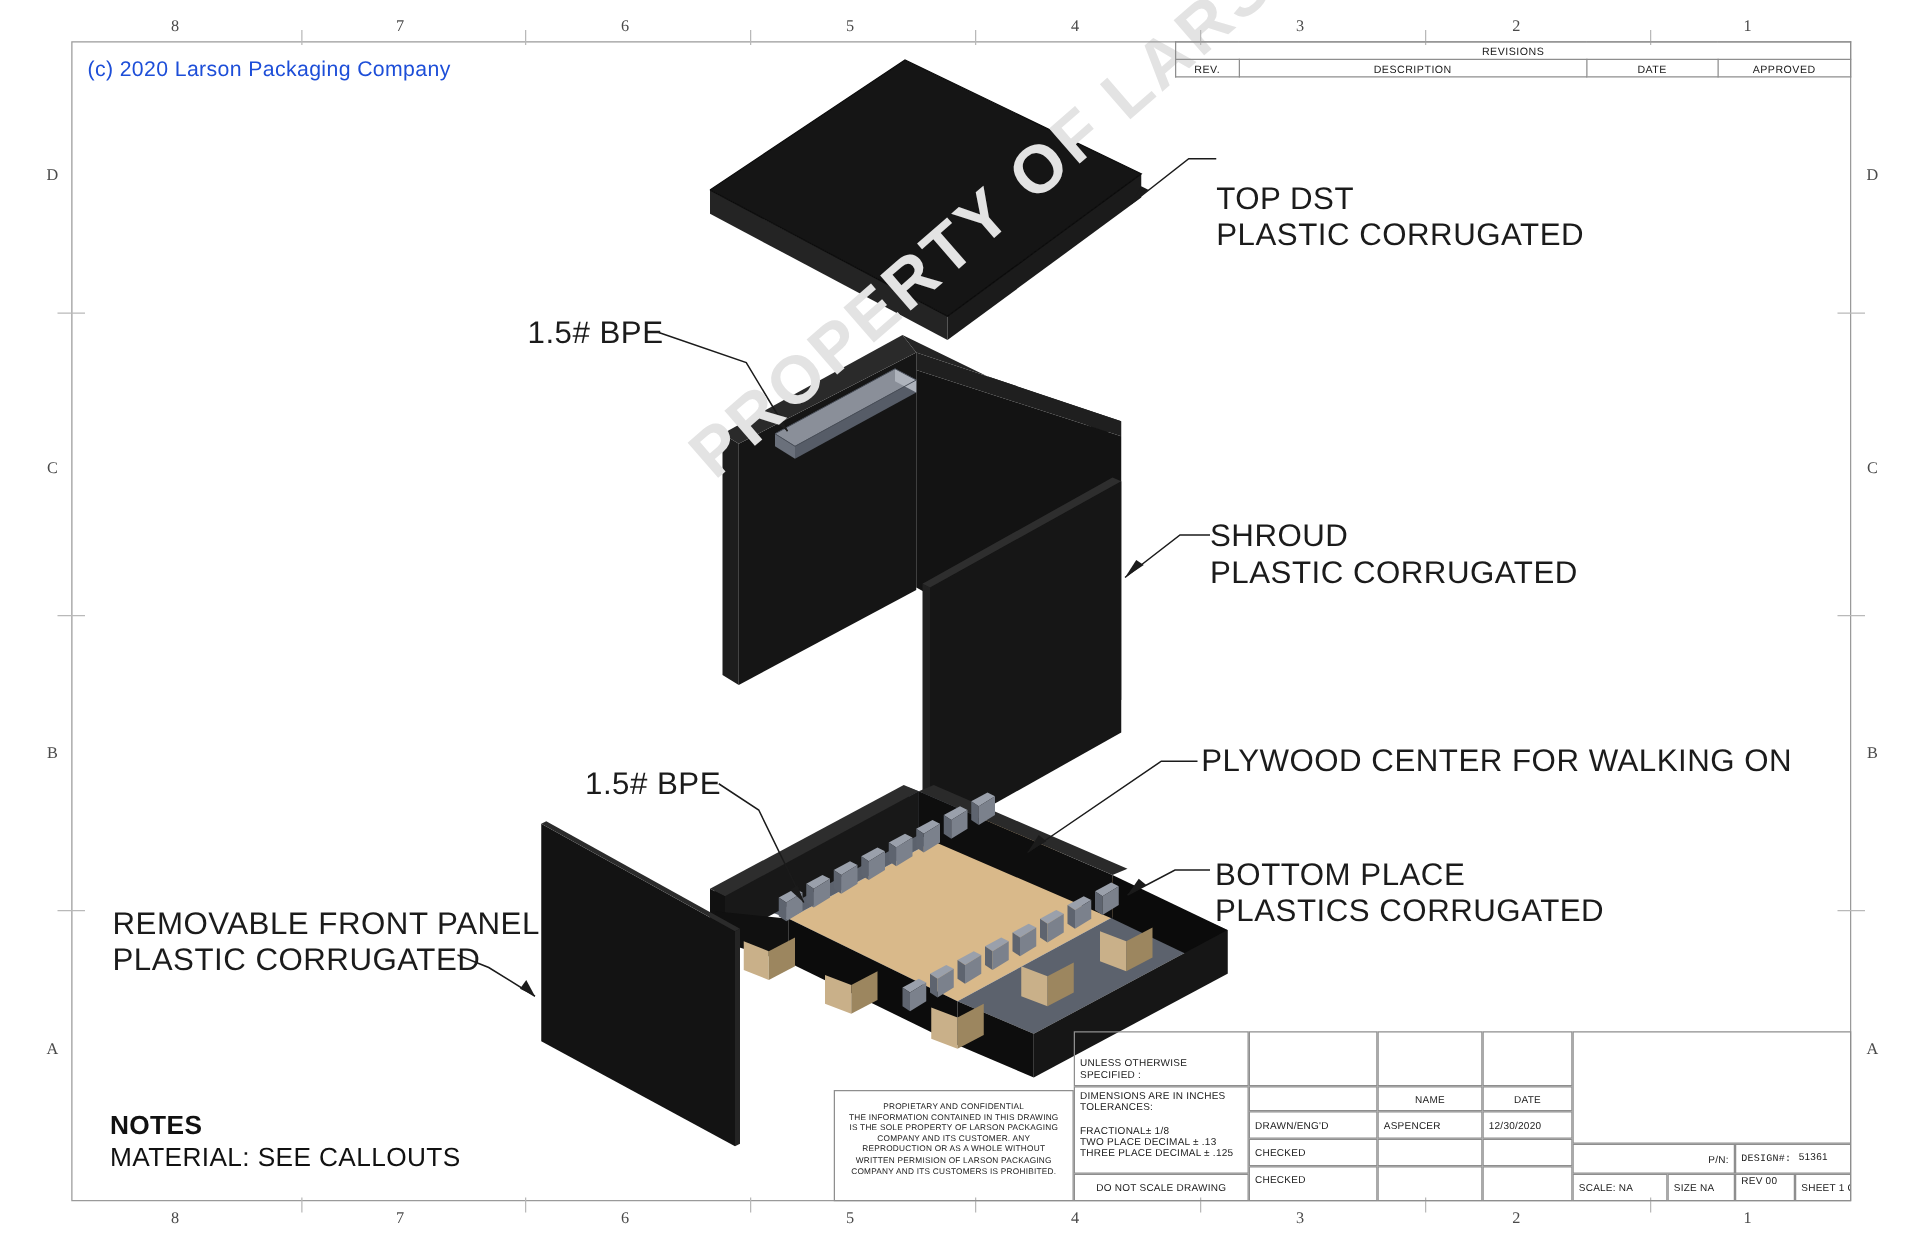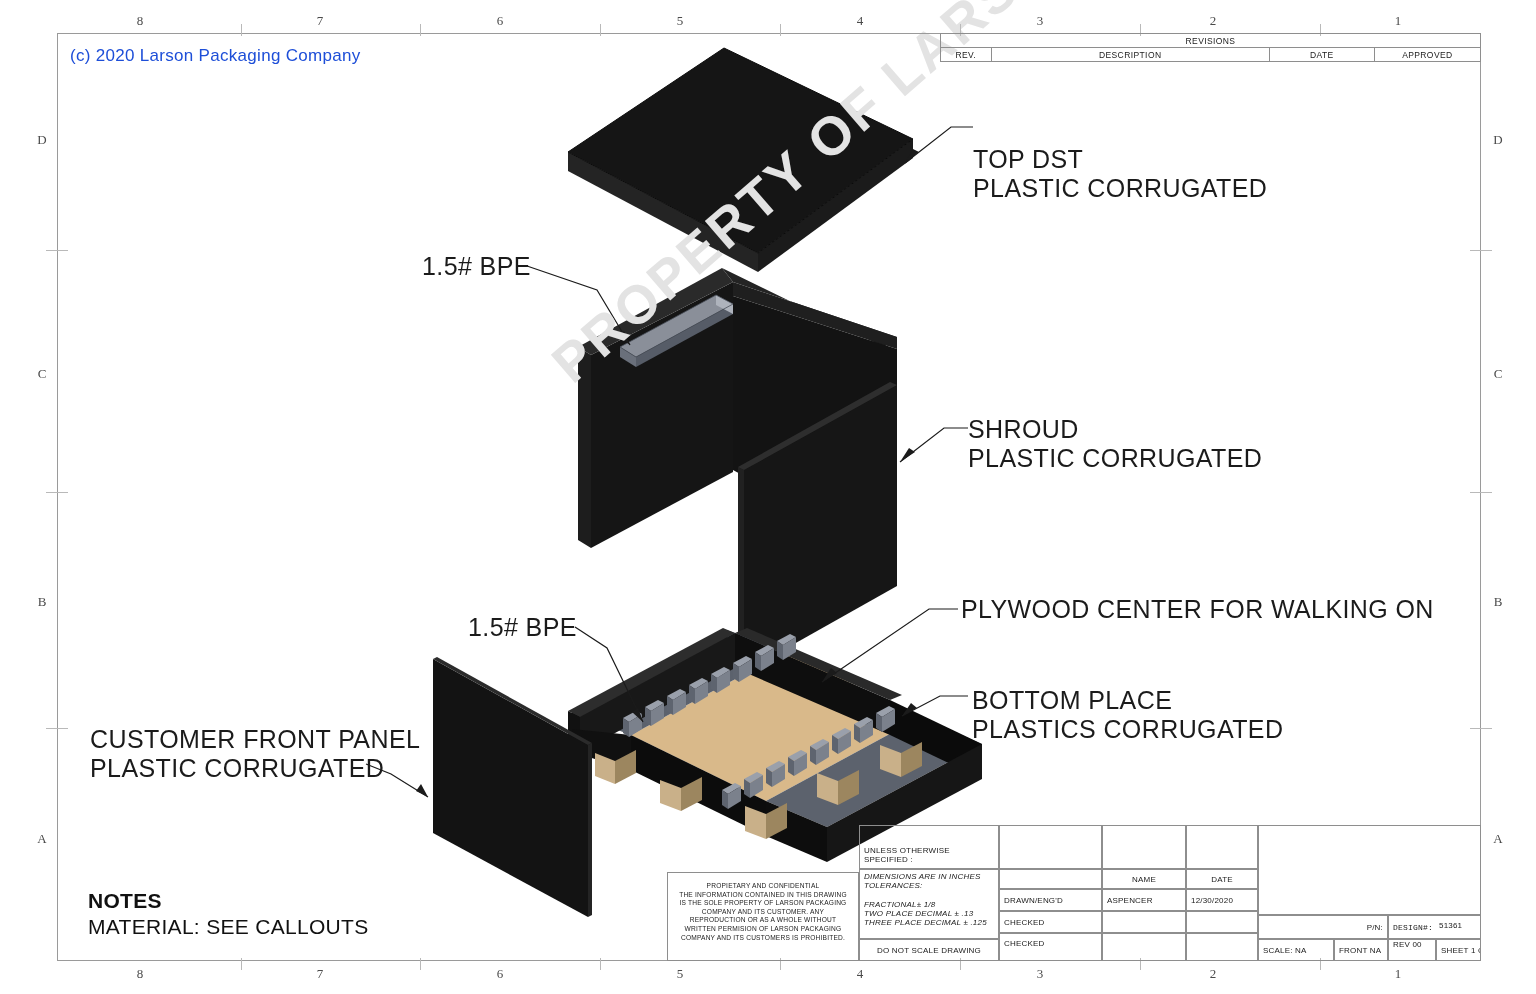--- a/index.html
+++ b/index.html
@@ -145,21 +145,21 @@
   }
   #title-block .cell {
     position: absolute;
     box-sizing: border-box;
     border: 1px solid #8e8e8e;
     font-size: 8px;
     letter-spacing: 0.2px;
     overflow: hidden;
   }
   #title-block .cell span.t { display: block; padding: 2px 4px; }
-  .tb-tol { font-size: 7px; line-height: 9px; font-style: italic; }
+  .tb-tol { font-size: 7px; line-height: 9px; }
   .tb-center { text-align: center; }
 
   
   #art { position: absolute; left: 0; top: 0; width: 1536px; height: 994px;
          pointer-events: none; }
 
   
 </style>
 </head>
 <body>
@@ -452,21 +452,21 @@
   <div class="callout" style="left:961px; top:595px;">
     <div>PLYWOOD CENTER FOR WALKING ON</div>
   </div>
 
   <div class="callout" style="left:972px; top:686px;">
     <div>BOTTOM PLACE</div>
     <div>PLASTICS CORRUGATED</div>
   </div>
 
   <div class="callout" style="left:90px; top:725px;">
-    <div>CUSTOMER FRONT PANEL</div>
+    <div>REMOVABLE FRONT PANEL</div>
     <div>PLASTIC CORRUGATED</div>
   </div>
 
   <div id="notes">
     <div class="hdr">NOTES</div>
     <div>MATERIAL:  SEE CALLOUTS</div>
   </div>
 
   <div id="prop-block">
     <div>PROPIETARY AND CONFIDENTIAL</div>
@@ -545,21 +545,21 @@
     </div>
     <div class="cell" style="left:529px; top:90px; width:93px; height:24px;">
       <span class="t" style="padding-top:7px;font-family:Liberation Mono, monospace;">DESIGN#:</span>
       <span style="position:absolute; left:50px; top:5px;">51361</span>
     </div>
 
     <div class="cell" style="left:399px; top:114px; width:76px; height:22px;">
       <span class="t" style="padding-top:6px;">SCALE: NA</span>
     </div>
     <div class="cell" style="left:475px; top:114px; width:54px; height:22px;">
-      <span class="t" style="padding-top:6px;">FRONT NA</span>
+      <span class="t" style="padding-top:6px;">SIZE NA</span>
     </div>
     <div class="cell" style="left:529px; top:114px; width:48px; height:22px;">
       <span class="t" style="padding-top:0;">REV  00</span>
     </div>
     <div class="cell" style="left:577px; top:114px; width:45px; height:22px;">
       <span class="t" style="padding-top:6px; white-space:nowrap;">SHEET  1   OF  1</span>
     </div>
   </div>
 
 </div>

